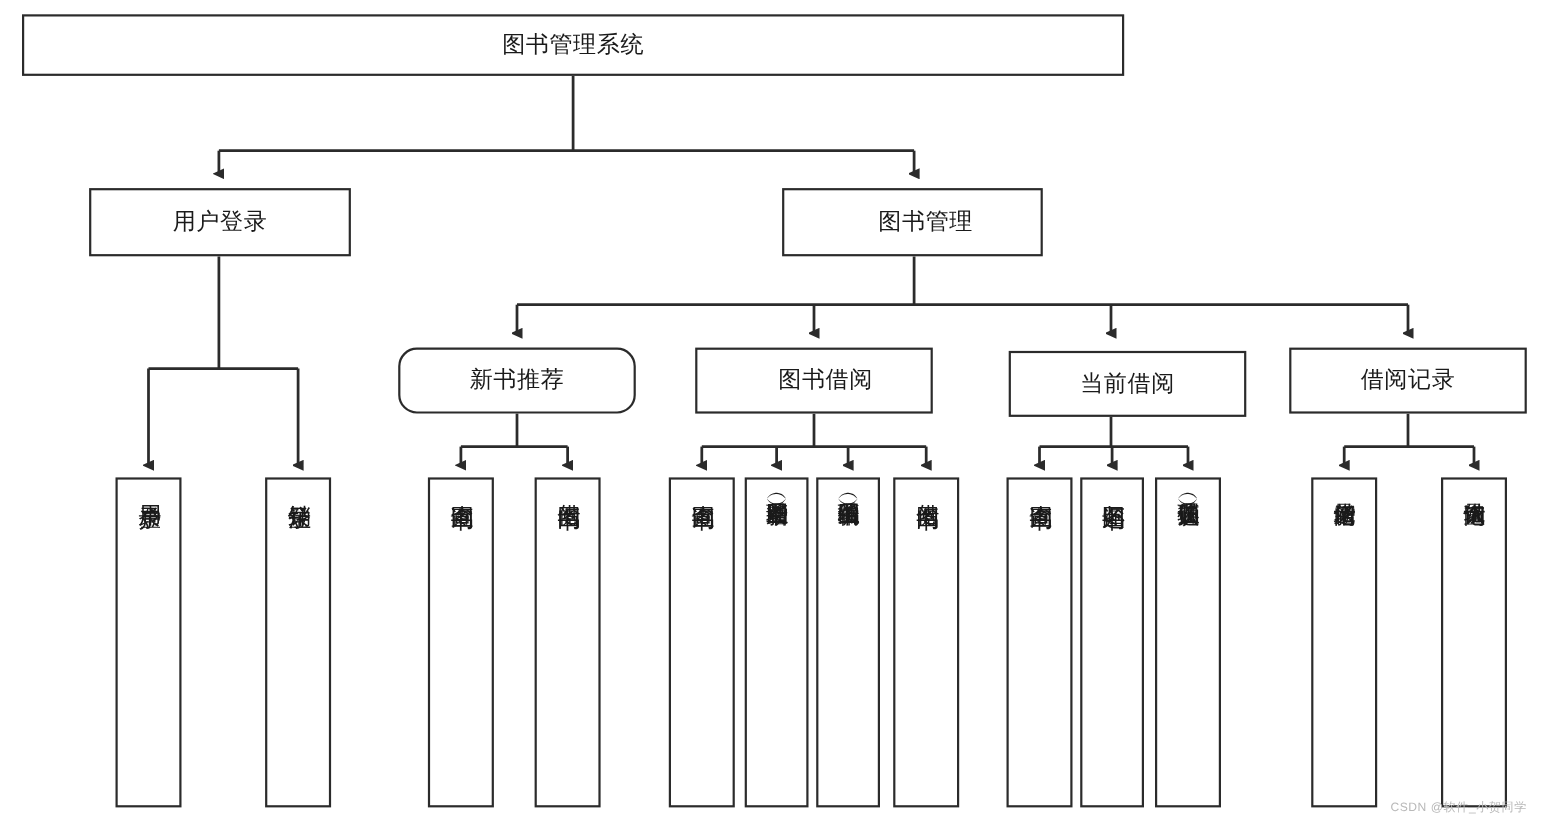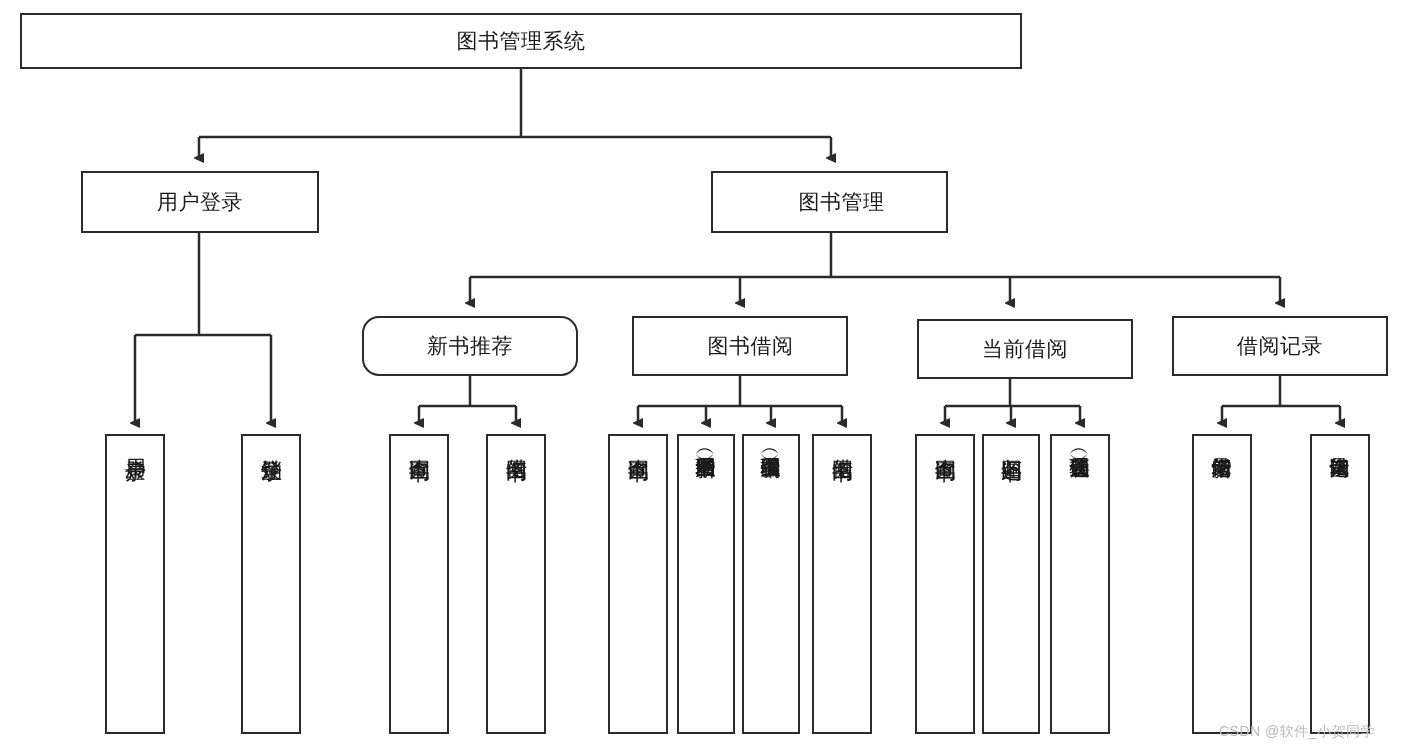--- a/index.html
+++ b/index.html
@@ -58,23 +58,23 @@
     letter-spacing: 1px;
     white-space: nowrap;
   }
   .node-box.level-3.tall-text .node-label {
     font-size: 20px;
     line-height: 1.1;
     letter-spacing: 0px;
   }
   .watermark {
     position: absolute;
-    right: 30px;
+    right: 17px;
     bottom: 6px;
-    font-size: 14px;
+    font-size: 11px;
     color: #b9b9b9;
     letter-spacing: 0.5px;
     z-index: 5;
     white-space: nowrap;
   }
 </style>
 </head>
 <body>
 
 <div id="diagram-root">

